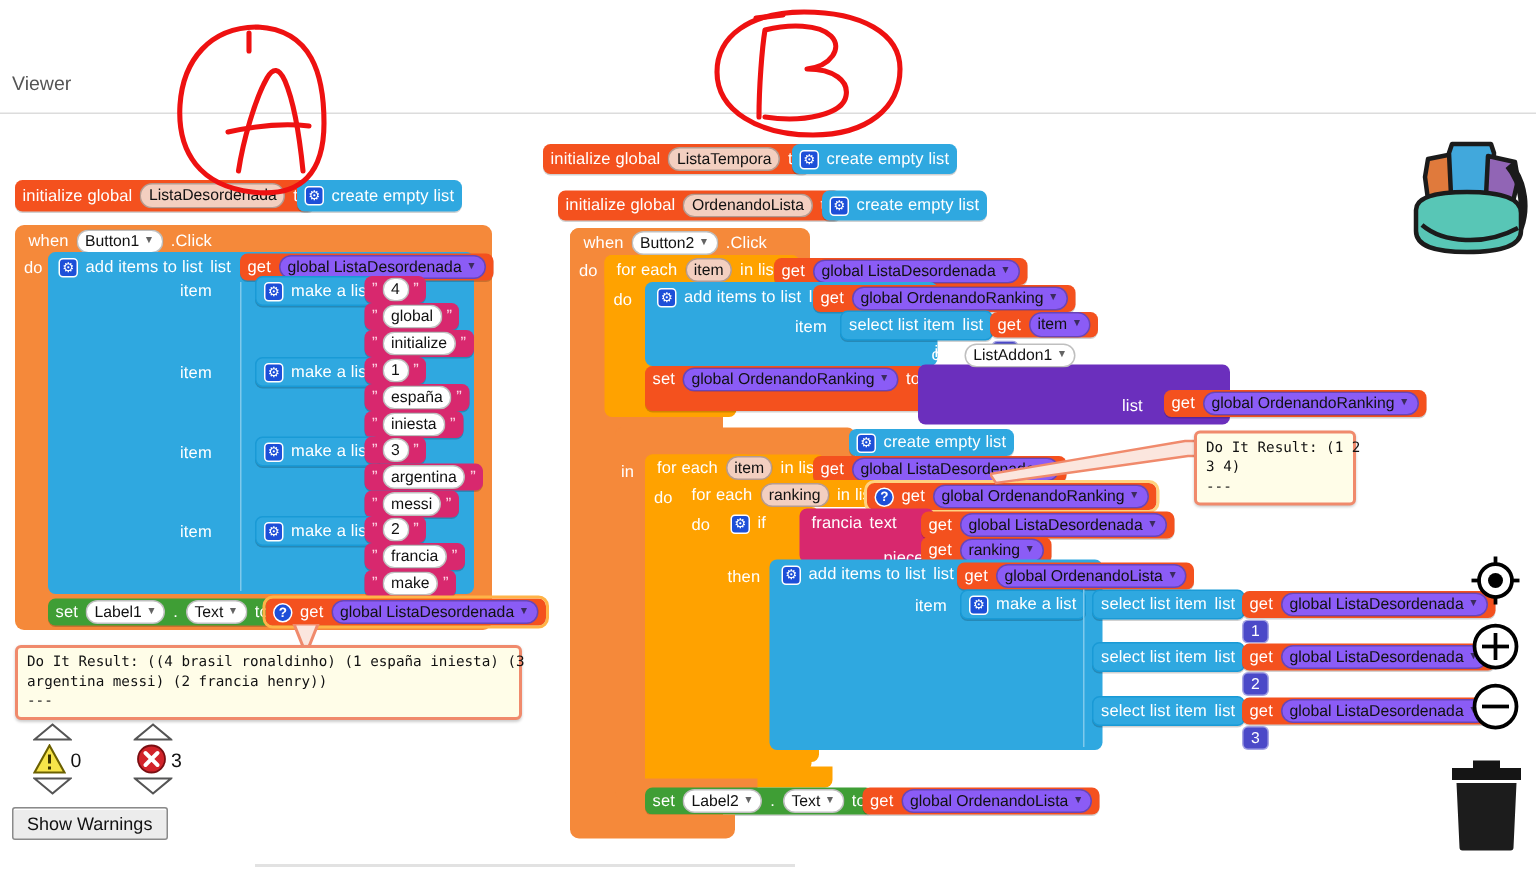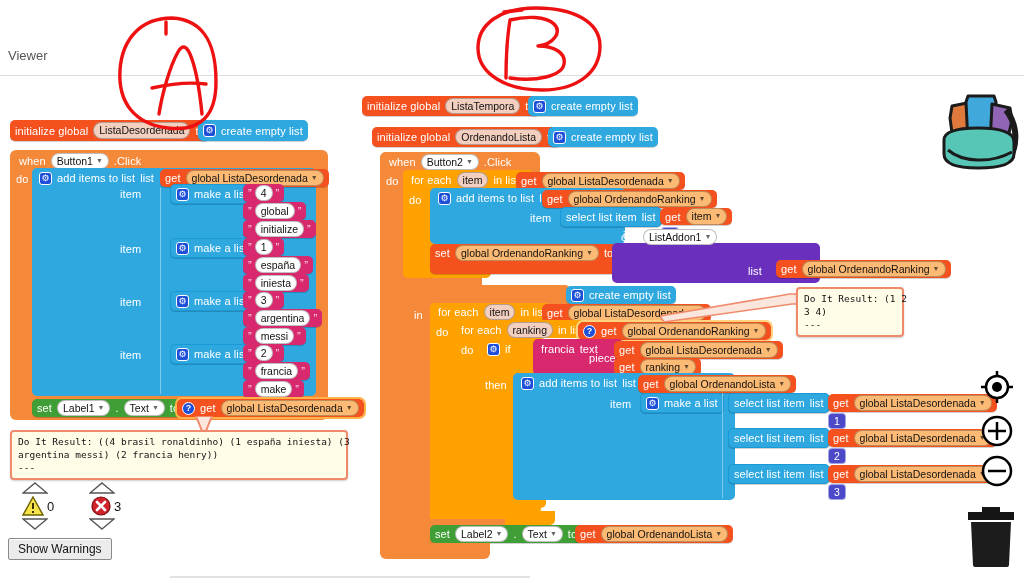--- a/index.html
+++ b/index.html
@@ -19,21 +19,21 @@
          border-radius:5px; color:#fff; white-space:nowrap;
          box-shadow:0 1px 0 rgba(0,0,0,.18); }
   .row { display:flex; align-items:center; height:20px; padding:0 5px; gap:5px; }
   .lbl { font-size:11px; color:#fff; letter-spacing:.1px; }
 
   
   .field { background:#fff; color:#111; border-radius:9px; padding:1px 5px;
            font-size:10.5px; display:inline-flex; align-items:center; gap:3px;
            border:1px solid rgba(0,0,0,.25); line-height:1.15; }
   .field.pale { background:#f3cfc0; }
-  .field.pale2 { background:#fdba74; }
+  .field.pale2 { background:#8b5cf6; }
   .caret { font-size:7px; opacity:.65; }
 
   
   .gear { width:13px; height:13px; border-radius:3px; background:#1d4fd8;
           border:1px solid #fff; display:inline-flex; align-items:center;
           justify-content:center; color:#fff; font-size:9px; line-height:1; flex:none; }
   .gear::after { content:"\2699"; }
 
   
   .qbadge { width:13px; height:13px; border-radius:50%; background:#1d4fd8;
@@ -477,21 +477,21 @@
   </div>
   <div class="blk c-red" style="left:614px; top:341px; height:18px;">
     <div class="row" style="height:18px;">
       <span class="lbl">get</span>
       <span class="field pale2">
         <span>global ListaDesordenada</span>
           <span class="caret">▼</span>
       </span>
     </div>
   </div>
-  <div class="lbl" style="position:absolute; left:578px; top:352px;padding-left:11px;">piece</div>
+  <div class="lbl" style="position:absolute; left:578px; top:366px;padding-left:11px;">piece</div>
   <div class="blk c-red" style="left:614px; top:358px; height:18px;">
     <div class="row" style="height:18px;">
       <span class="lbl">get</span>
       <span class="field pale2">
         <span>ranking</span>
           <span class="caret">▼</span>
       </span>
     </div>
   </div>
   <div class="lbl" style="position:absolute; left:485px; top:379px;">then</div>

